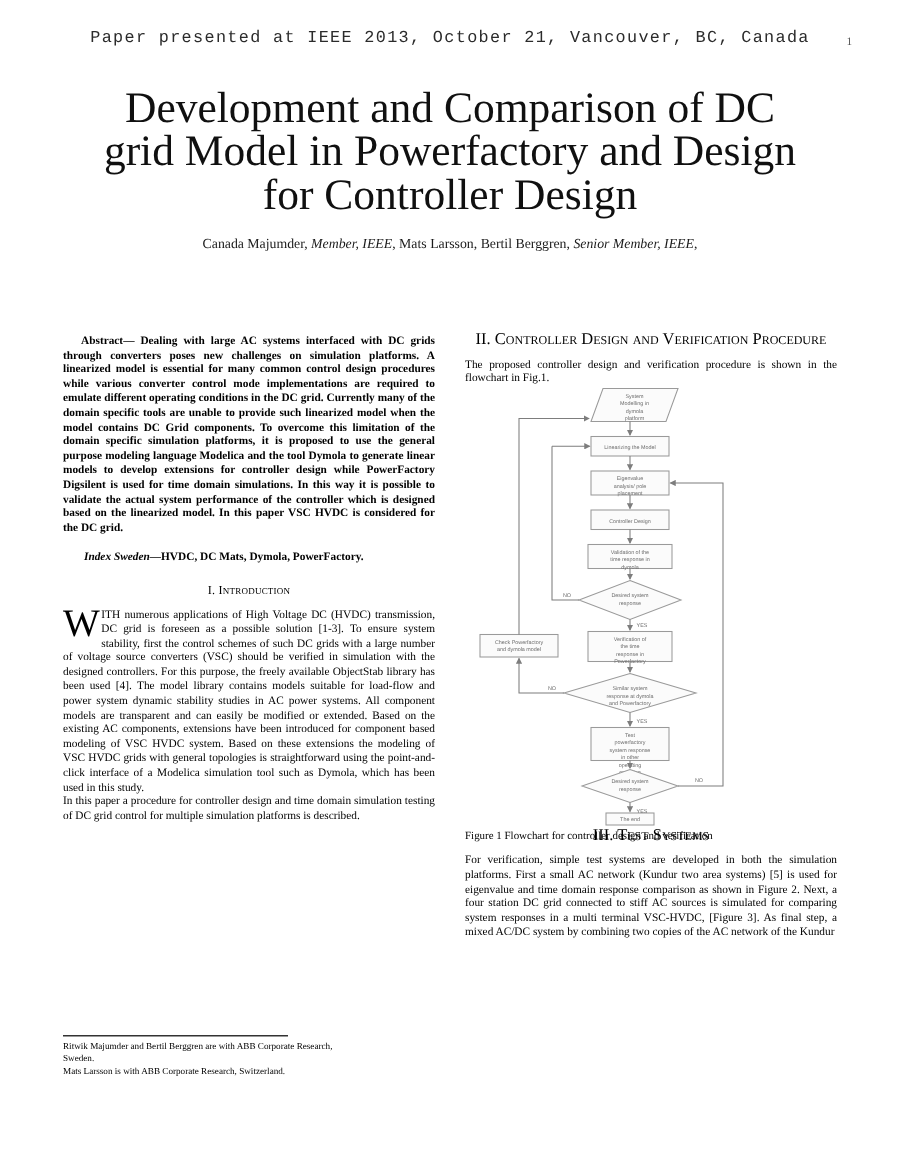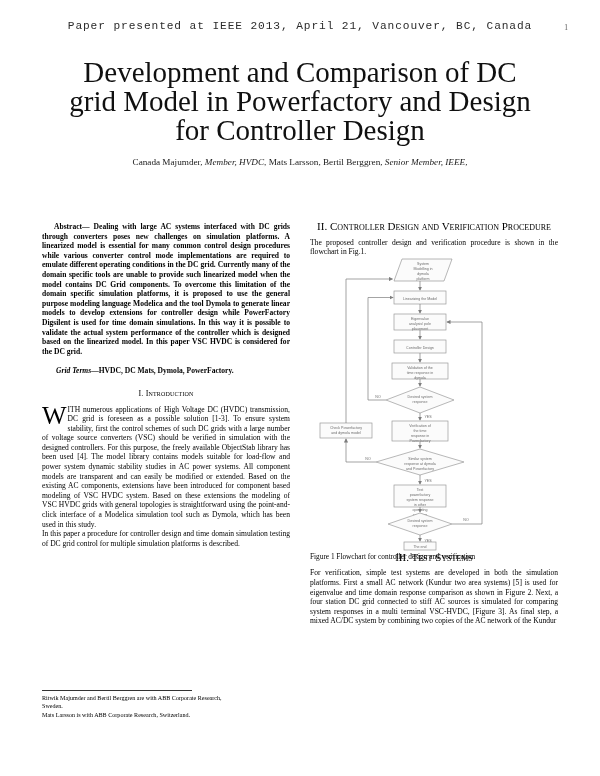--- a/index.html
+++ b/index.html
@@ -153,35 +153,35 @@
     top: 552px;
     width: 250px;
     font-size: 7.3px;
   }
 </style>
 </head>
 <body>
 
 <div class="page">
 
-  <div class="banner">Paper presented at IEEE 2013, April 21, Vancouver, BC, Canada</div>
+  <div class="banner">Paper presented at IEEE 2013, October 21, Vancouver, BC, Canada</div>
   <div class="page-number">1</div>
 
   <div class="title">
     <span>Development and Comparison of DC</span><br>
     <span>grid Model in Powerfactory and Design</span><br>
     <span>for Controller Design</span>
   </div>
 
-  <div class="authors"><span>Canada Majumder, </span><i>Member, HVDC</i><span>, Mats Larsson, Bertil Berggren, </span><i>Senior Member, IEEE</i><span>,</span></div>
+  <div class="authors"><span>Canada Majumder, </span><i>Member, IEEE</i><span>, Mats Larsson, Bertil Berggren, </span><i>Senior Member, IEEE</i><span>,</span></div>
 
   <div class="col col-left">
     <div class="abstract"><span class="lead">Abstract—</span><span> Dealing with large AC systems interfaced with DC grids through converters poses new challenges on simulation platforms. A linearized model is essential for many common control design procedures while various converter control mode implementations are required to emulate different operating conditions in the DC grid. Currently many of the domain specific tools are unable to provide such linearized model when the model contains DC Grid components. To overcome this limitation of the domain specific simulation platforms, it is proposed to use the general purpose modeling language Modelica and the tool Dymola to generate linear models to develop extensions for controller design while PowerFactory Digsilent is used for time domain simulations. In this way it is possible to validate the actual system performance of the controller which is designed based on the linearized model. In this paper VSC HVDC is considered for the DC grid.</span></div>
 
-    <div class="indexterms"><i>Grid Terms—</i><span>HVDC, DC Mats, Dymola, PowerFactory.</span></div>
+    <div class="indexterms"><i>Index Sweden—</i><span>HVDC, DC Mats, Dymola, PowerFactory.</span></div>
 
     <div class="sec-head">I. Introduction</div>
 
     <div class="dropcap-para"><span class="dropcap">W</span><span>ITH</span><span> numerous applications of High Voltage DC (HVDC) transmission, DC grid is foreseen as a possible solution [1-3]. To ensure system stability, first the control schemes of such DC grids with a large number of voltage source converters (VSC) should be verified in simulation with the designed controllers. For this purpose, the freely available ObjectStab library has been used [4]. The model library contains models suitable for load-flow and power system dynamic stability studies in AC power systems. All component models are transparent and can easily be modified or extended. Based on the existing AC components, extensions have been introduced for component based modeling of VSC HVDC system. Based on these extensions the modeling of VSC HVDC grids with general topologies is straightforward using the point-and-click interface of a Modelica simulation tool such as Dymola, which has been used in this study.</span></div>
 
     <p class="body">In this paper a procedure for controller design and time domain simulation testing of DC grid control for multiple simulation platforms is described.</p>
   </div>
 
   <div class="col col-right">
     <div class="sec-head-right">II. Controller Design and Verification Procedure</div>

